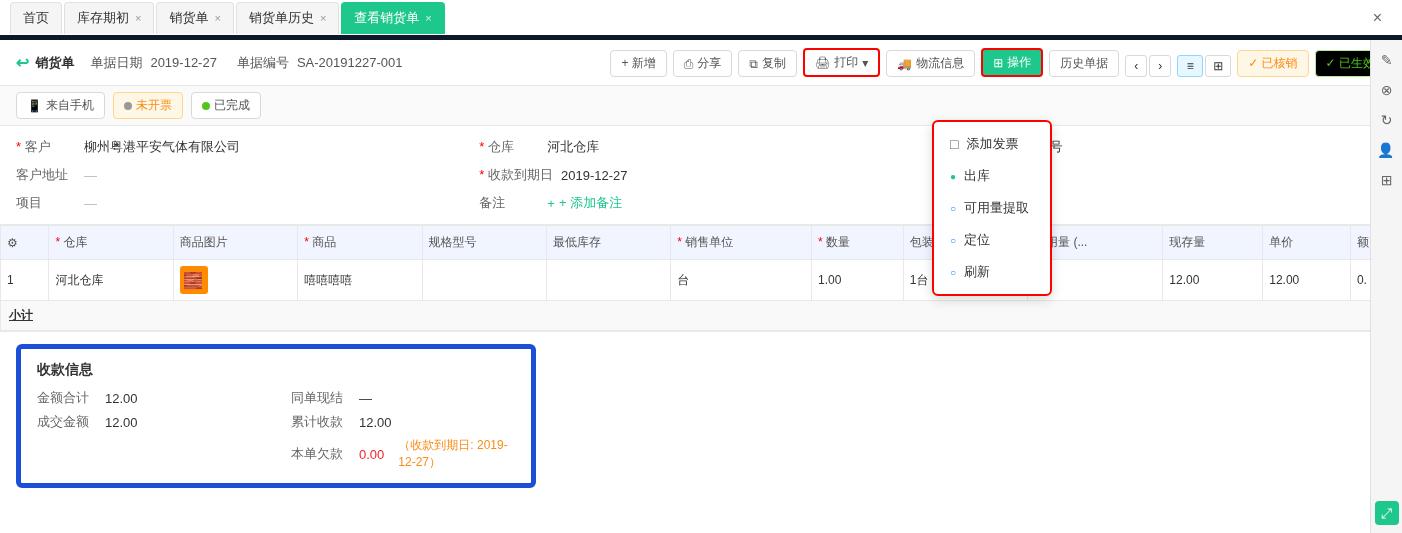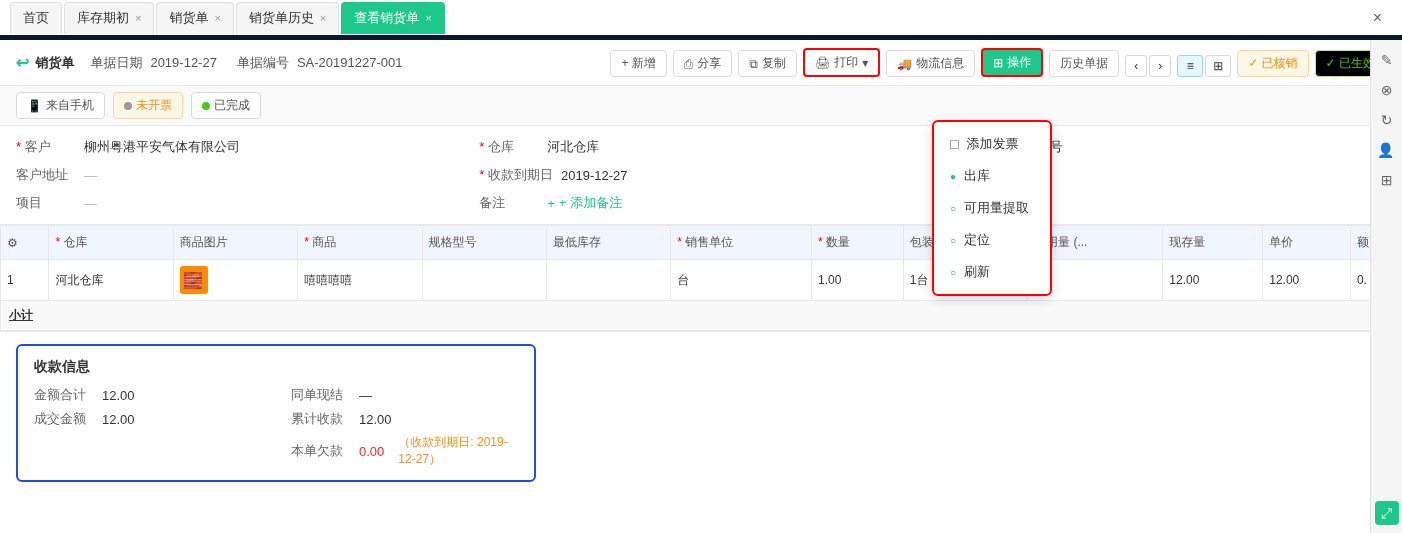--- a/index.html
+++ b/index.html
@@ -91,21 +91,21 @@
       padding: 8px 6px; text-align: left; font-weight: normal;
       border: 1px solid #e8e8e8; color: #555; white-space: nowrap;
     }
     thead th.required::before { content: '* '; color: red; }
     tbody td { padding: 6px 6px; border: 1px solid #e8e8e8; color: #333; }
     .subtotal-row td { background: #f9f9f9; font-weight: bold; }
     .thumb { width: 28px; height: 28px; background: #ff8c00; border-radius: 3px; display: flex; align-items: center; justify-content: center; color: white; font-size: 16px; }
 
     
     .payment-section {
-      margin: 12px 16px; border: 2px solid #1d4ed8; border-radius: 6px;
+      margin: 12px 16px; border: 5px solid #1d4ed8; border-radius: 6px;
       padding: 12px 16px; max-width: 520px; background: #fff;
     }
     .payment-title { font-size: 14px; font-weight: bold; margin-bottom: 10px; }
     .payment-grid { display: grid; grid-template-columns: 1fr 1fr; gap: 6px 30px; }
     .payment-row { display: flex; align-items: center; gap: 8px; font-size: 13px; }
     .payment-label { color: #666; min-width: 60px; }
     .payment-value { color: #333; }
     .payment-value.red { color: #f5222d; }
     .payment-value.orange { color: #fa8c16; }
 

